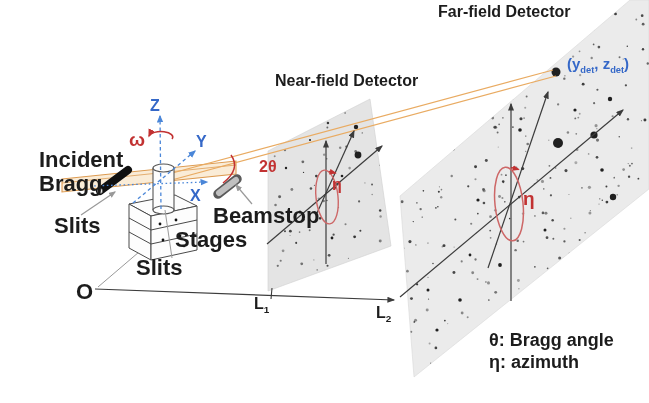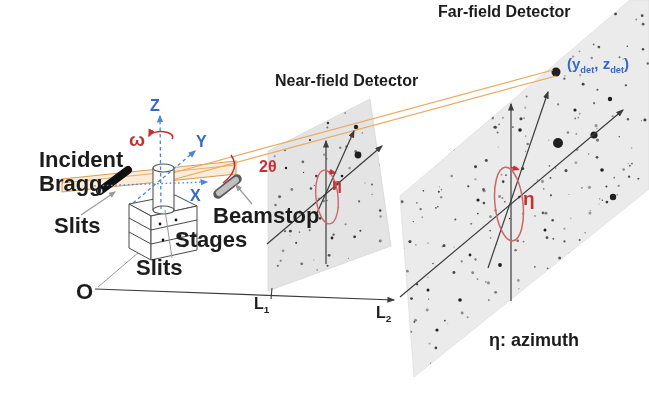--- a/index.html
+++ b/index.html
@@ -567,16 +567,17 @@
 <div class="lbl blue f16" style="left:150px;top:97px;">Z</div>
 <div class="lbl blue f16" style="left:196px;top:133px;">Y</div>
 <div class="lbl blue f16" style="left:190px;top:187px;">X</div>
 
 <div class="lbl red f16" style="left:332px;top:176px;">η</div>
 <div class="lbl red f19" style="left:523px;top:189px;">η</div>
 
 <div class="lbl blue f15" style="left:555px;top:56px;margin-left:12px;"><span>(y</span><sub>det</sub><span>, z</span><sub>det</sub><span>)</span></div>
 
 <div class="legend">
+  <div>θ: Bragg angle</div>
   <div>η: azimuth</div>
 </div>
 
 </div>
 
 </body></html>

